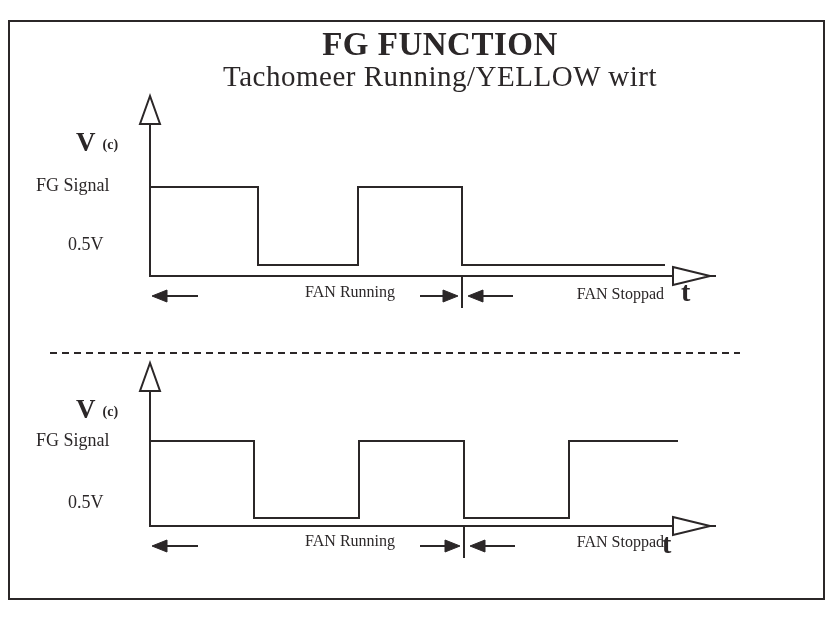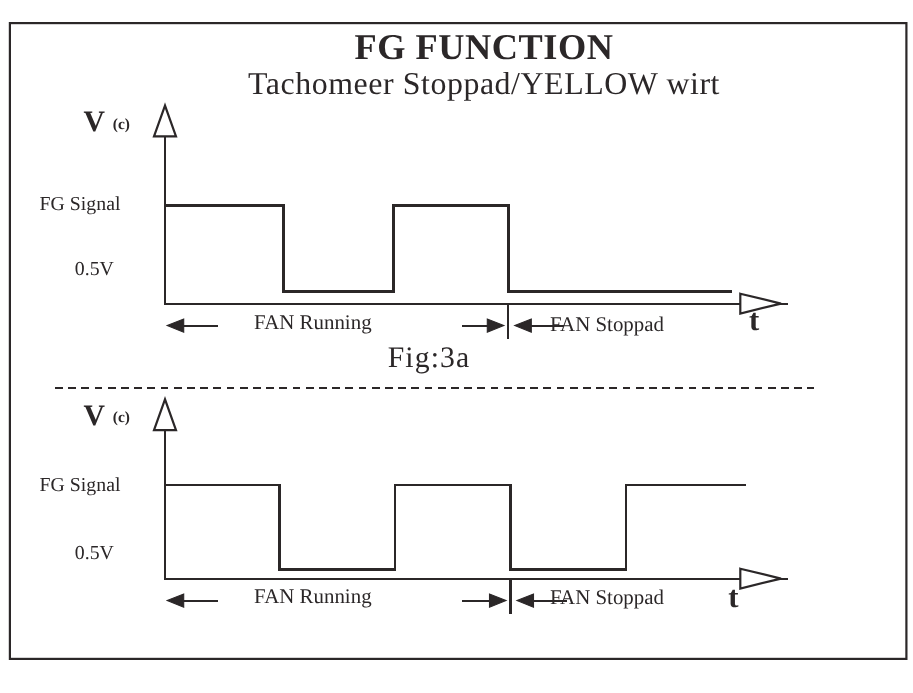--- a/index.html
+++ b/index.html
@@ -27,42 +27,42 @@
     text-align: center;
     font-size: 33px; font-weight: bold;
     letter-spacing: 0.5px;
   }
   #subtitle {
     left: 55px; top: 60px; width: 770px;
     text-align: center;
     font-size: 29px;
     letter-spacing: 0.5px;
   }
-  .v-label { font-size: 27px; font-weight: bold; }
+  .v-label { font-size: 27px; font-weight: bold; margin-top: 32px; }
   .v-label .unit { font-size: 14px; font-weight: bold; margin-left: 7px; vertical-align: 2px; }
   .side-label { font-size: 18px; }
-  .phase-label { font-size: 19px; text-align: left; width: 164px; }
+  .phase-label { font-size: 16px; text-align: right; width: 164px; }
   .t-label { font-size: 28px; font-weight: bold; font-style: italic; font-style: normal; }
   .caption { font-size: 27px; text-align: center; width: 130px; letter-spacing: 1px; }
   svg#diagram { position: absolute; left: 0; top: 0; }
   svg line, svg polyline, svg polygon { stroke: var(--ink); stroke-width: 2; }
   svg .wave { fill: none; stroke-width: 2.4; shape-rendering: crispEdges; }
   svg .axis { shape-rendering: crispEdges; }
   svg .hollow { fill: #ffffff; stroke-width: 2; }
   svg .solid { fill: var(--ink); stroke-width: 1; }
 </style>
 </head>
 <body>
 
 <div id="stage">
 
   <div id="frame"></div>
 
   <div class="abs" id="title">FG FUNCTION</div>
-  <div class="abs" id="subtitle">Tachomeer Stoppad/YELLOW wirt</div>
+  <div class="abs" id="subtitle">Tachomeer Running/YELLOW wirt</div>
 
   <svg id="diagram" width="830" height="630" viewBox="0 0 830 630">
 
     <g>
 
       <line class="axis" x1="150" y1="122" x2="150" y2="277"></line>
       <polygon class="hollow" points="150,96 140,124 160,124"></polygon>
 
       <line class="axis" x1="149" y1="276" x2="716" y2="276"></line>
       <polygon class="hollow" points="673,267 710,276 673,285"></polygon>
@@ -103,21 +103,20 @@
   </svg>
 
   <div class="abs v-label" style="left:76px; top:95px;">
     <span>V</span><span class="unit">(c)</span>
   </div>
   <div class="abs side-label" style="left:36px; top:175px;">FG Signal</div>
   <div class="abs side-label" style="left:68px; top:234px;">0.5V</div>
   <div class="abs phase-label" style="left:231px; top:283px;">FAN Running</div>
   <div class="abs phase-label" style="left:500px; top:285px;">FAN Stoppad</div>
   <div class="abs t-label" style="left:681px; top:276px;">t</div>
-  <div class="abs caption" style="left:325px; top:310px;">Fig:3a</div>
 
   <div class="abs v-label" style="left:76px; top:362px;">
     <span>V</span><span class="unit">(c)</span>
   </div>
   <div class="abs side-label" style="left:36px; top:430px;">FG Signal</div>
   <div class="abs side-label" style="left:68px; top:492px;">0.5V</div>
   <div class="abs phase-label" style="left:231px; top:532px;">FAN Running</div>
   <div class="abs phase-label" style="left:500px; top:533px;">FAN Stoppad</div>
   <div class="abs t-label" style="left:662px; top:528px;">t</div>
 

